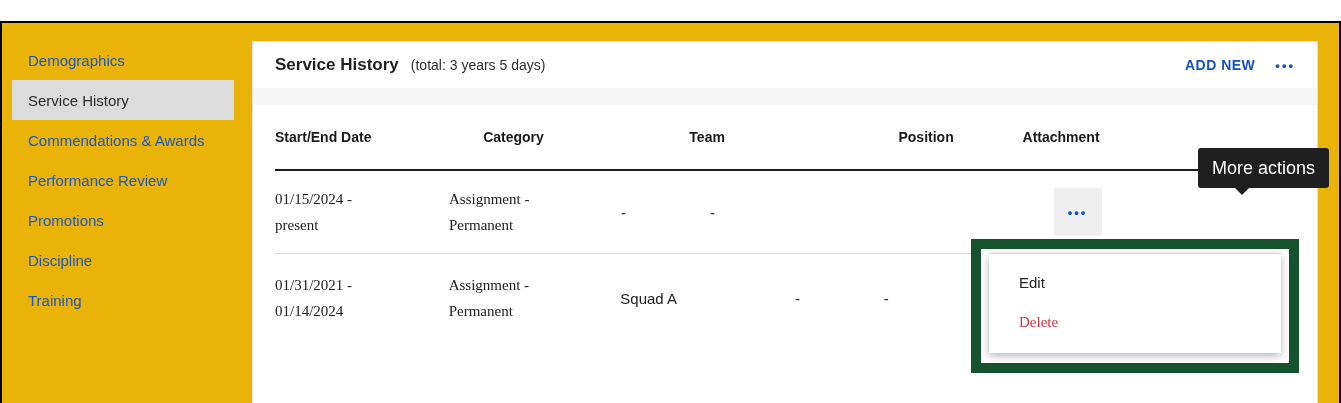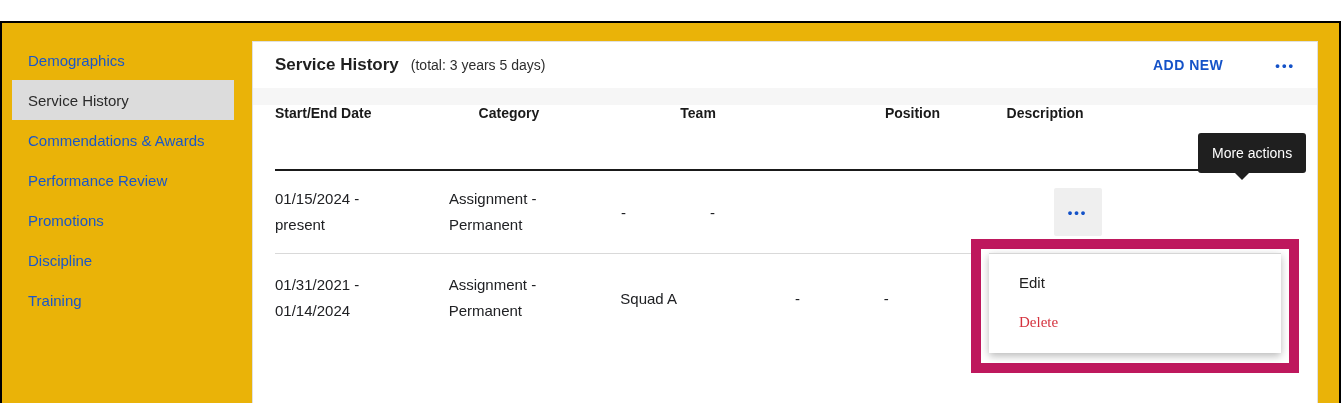--- a/index.html
+++ b/index.html
@@ -18,65 +18,65 @@
   .side-item.selected { background:#dcdcdc; color:#2a2a2a; }
 
   
   .card {
     position:absolute; left:250px; top:18px; width:1066px; height:381px;
     background:#fff; border:1px solid #e0e0e0;
   }
   .card-header { height:46px; display:flex; align-items:center; padding:0 22px; }
   .title { font-size:17px; font-weight:bold; color:#1f1f1f; }
   .subtitle { font-size:14px; color:#2e2e2e; margin-left:12px; }
-  .header-actions { margin-left:auto; display:flex; align-items:center; gap:52px; }
+  .header-actions { margin-left:auto; display:flex; align-items:center; gap:20px; }
   .add-new { color:#1452c8; font-weight:bold; font-size:14px; letter-spacing:.5px; cursor:pointer; background:none; border:none; font-family:inherit; }
   .dots { color:#1452c8; font-size:13px; letter-spacing:2px; font-weight:bold; cursor:pointer; }
   .header-band { height:17px; background:#f6f6f6; }
 
   
   .table { margin:0 22px; }
-  .thead { display:flex; height:66px; align-items:flex-start; border-bottom:2px solid #1a1a1a;gap:36px; }
+  .thead { display:flex; height:66px; align-items:center; border-bottom:2px solid #1a1a1a;gap:36px; }
   .th { font-size:14px; font-weight:bold; color:#1a1a1a; }
   .c1{width:174px} .c2{width:172px} .c3{width:175px} .c4{width:89px}
   .c5{width:173px} .c6{width:150px}
   .c7{width:89px; display:flex; justify-content:center;}
   .trow { display:flex; align-items:center; font-size:15px; color:#202124; }
   .row1 { height:83px; border-bottom:1px solid #d9d9d9; }
   .row2 { height:88px; }
-  .two-line { line-height:26px; }
+  .two-line { line-height:26px;font-family:Liberation Serif, serif; }
   .more-btn {
     width:48px; height:48px; background:#efefef; border:none; border-radius:2px;
     display:flex; align-items:center; justify-content:center;
     color:#1452c8; font-size:13px; letter-spacing:2px; font-weight:bold; cursor:pointer;
     font-family:inherit;
   }
 
   
   .footer { position:absolute; left:50px; bottom:12px; display:flex; align-items:center; font-size:14px; color:#1f1f1f; cursor:pointer; }
   .chev { display:flex; align-items:center; margin-right:12px; }
   .per-page { font-weight:bold; letter-spacing:.3px; }
   .range { margin-left:30px; font-weight:normal; color:#262626; }
 
   
   .tooltip {
-    position:absolute; left:1196px; top:110px; height:40px;
-    background:#1f1f1f; color:#fff; font-size:14px;
+    position:absolute; left:1196px; top:125px; height:40px;
+    background:#1f1f1f; color:#fff; font-size:18px;
     display:flex; align-items:center; padding:9px 14px; border-radius:3px; z-index:5;
   }
   .tooltip::after {
     content:""; position:absolute; bottom:-7px; left:37px;
     border-left:7px solid transparent; border-right:7px solid transparent;
     border-top:7px solid #1f1f1f;
   }
 
   
   .menu-box {
     position:absolute; left:969px; top:216px; width:328px; height:134px;
-    border:10px solid #be185d; background:#fff; z-index:4;
+    border:10px solid #14532d; background:#fff; z-index:4;
   }
   .menu-paper {
     margin:4px 8px 0 8px; height:100px; background:#fff;
     border-top:1px solid #d6d6d6;
     box-shadow:0 3px 8px rgba(0,0,0,.28); padding:8px 0;
   }
   .menu-item {
     height:40px; display:flex; align-items:center; padding-left:30px;
     font-size:15px; color:#212121; cursor:pointer;
   }
@@ -108,21 +108,21 @@
       </span>
     </div>
     <div class="header-band"></div>
 
     <div class="table">
       <div class="thead">
         <span class="th c1">Start/End Date</span>
         <span class="th c2">Category</span>
         <span class="th c3">Team</span>
         <span class="th c4">Position</span>
-        <span class="th c5">Description</span>
+        <span class="th c6">Attachment</span>
         <span class="th c7"></span>
       </div>
 
       <div class="trow row1">
         <span class="c1 two-line">
           <span>01/15/2024 -</span><br>
           <span>present</span>
         </span>
         <span class="c2 two-line">
           <span>Assignment -</span><br>

